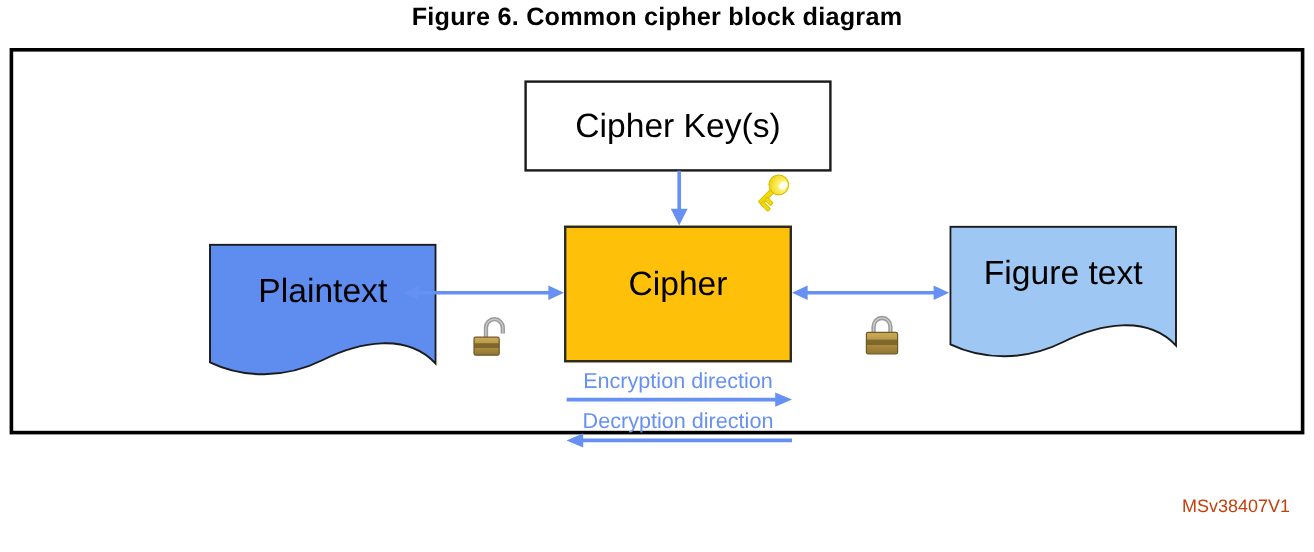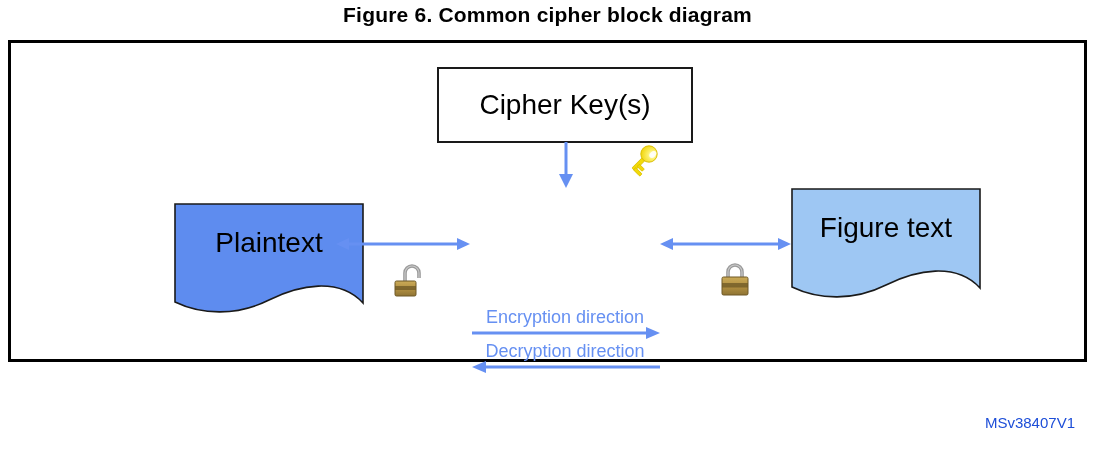--- a/index.html
+++ b/index.html
@@ -61,21 +61,21 @@
     font-size: 18px; color: #6690F2; white-space: nowrap;
   }
   .dir-enc-label { top: 264px; }
   .dir-dec-label { top: 298px; }
   .dir-arrow { position: absolute; height: 16px; }
   .dir-enc-arrow { left: 461px; top: 282px; width: 188px; }
   .dir-dec-arrow { left: 461px; top: 316px; width: 188px; }
 
   .watermark {
     position: absolute; right: 9px; top: 371px;
-    font-size: 15px; color: #1d4ed8;
+    font-size: 15px; color: #c2410c;
   }
 </style>
 </head>
 <body>
 
 <div class="page">
 
   <div class="figure-title">Figure 6. Common cipher block diagram</div>
 
   <div class="frame">
@@ -108,20 +108,23 @@
       </svg>
     </div>
 
     <div class="doc-node doc-plaintext">
       <svg viewBox="0 0 190 116" width="190" height="116">
         <path d="M 1 1 H 189 V 100 C 165 74 125 82 95 97 C 63 113 28 112 1 99 Z" stroke="#1a1a1a" stroke-width="1.6" fill="#5E8CEF"></path>
       </svg>
       <span class="node-label">Plaintext</span>
     </div>
 
+    <div class="cipher-box">
+      <span class="node-label">Cipher</span>
+    </div>
 
     <div class="doc-node doc-ciphertext">
       <svg viewBox="0 0 190 116" width="190" height="116">
         <path d="M 1 1 H 189 V 100 C 165 74 125 82 95 97 C 63 113 28 112 1 99 Z" stroke="#1a1a1a" stroke-width="1.6" fill="#9EC7F3"></path>
       </svg>
       <span class="node-label">Figure text</span>
     </div>
 
     <svg class="h-arrow h-arrow-left" viewBox="0 0 134 16">
       <line x1="11" y1="8" x2="123" y2="8" stroke="#6690F2" stroke-width="3"></line>

